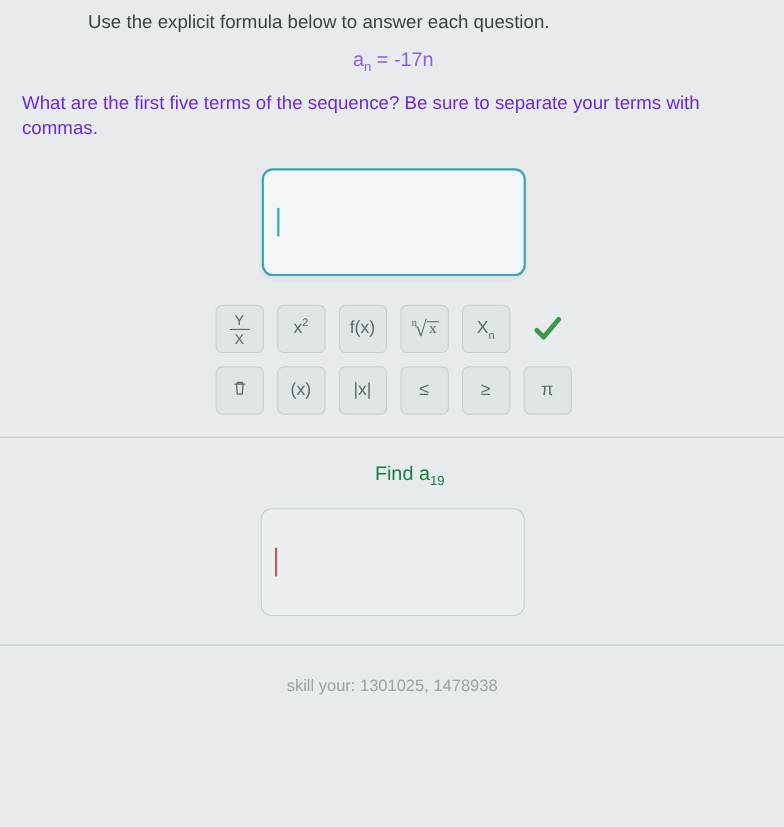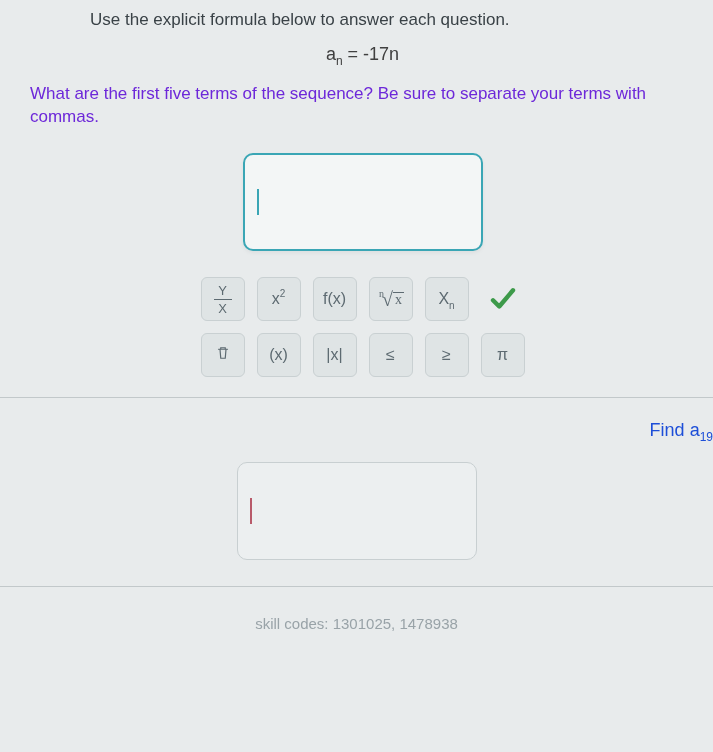--- a/index.html
+++ b/index.html
@@ -4,31 +4,31 @@
 <style>
   * { box-sizing: border-box; margin: 0; padding: 0; }
   body {
     width: 713px;
     height: 752px;
     background: #e8ebec;
     font-family: Arial, sans-serif;
     color: #3a4247;
     overflow: hidden;
   }
-  .content { padding: 10px 18px 0 30px; }
+  .content { padding: 10px 18px 0 20px; }
   .instruction {
     font-size: 17px;
     color: #3a4247;
     margin-bottom: 14px;
     padding-left: 60px;
   }
   .formula {
     text-align: center;
     font-size: 18px;
-    color: #404040;
+    color: #8b5cf6;
     margin-bottom: 14px;
   }
   .formula sub { font-size: 12px; vertical-align: sub; }
   .question {
     font-size: 17px;
     color: #6d28d9;
     line-height: 1.4;
     margin-bottom: 24px;
   }
   .input-wrap { display:flex; justify-content:center; margin-bottom: 26px; }
@@ -81,23 +81,23 @@
   .root-n { font-size:10px; position:relative; top:-6px; left:2px;}
   .radical { font-size:20px; }
   .radicand { border-top:1px solid #5d6a71; padding:0 2px; font-size:14px; line-height:1;}
   hr.divider {
     border: none;
     border-top: 1px solid #c2c8ca;
     margin: 18px 0;
     width: 100%;
   }
   .sub-question {
-    text-align: right;
+    text-align: center;
     font-size: 18px;
-    color: #1d4ed8;
+    color: #15803d;
     margin: 22px 0 18px;
     padding-left: 32px;
   }
   .sub-question sub { font-size: 12px; }
   .input-wrap2 { display:flex; justify-content:center; margin-bottom: 26px; }
   .answer-box2 {
     width: 240px;
     height: 98px;
     border: 1px solid #c8cfd1;
     border-radius: 10px;
@@ -202,14 +202,14 @@
 
 <div class="input-wrap2">
   <div class="answer-box2">
     <div class="cursor2"></div>
   </div>
 </div>
 
 <hr class="divider">
 
 <div class="skill-codes">
-  <span>skill codes: </span><span>1301025, 1478938</span>
+  <span>skill your: </span><span>1301025, 1478938</span>
 </div>
 
 </body></html>

